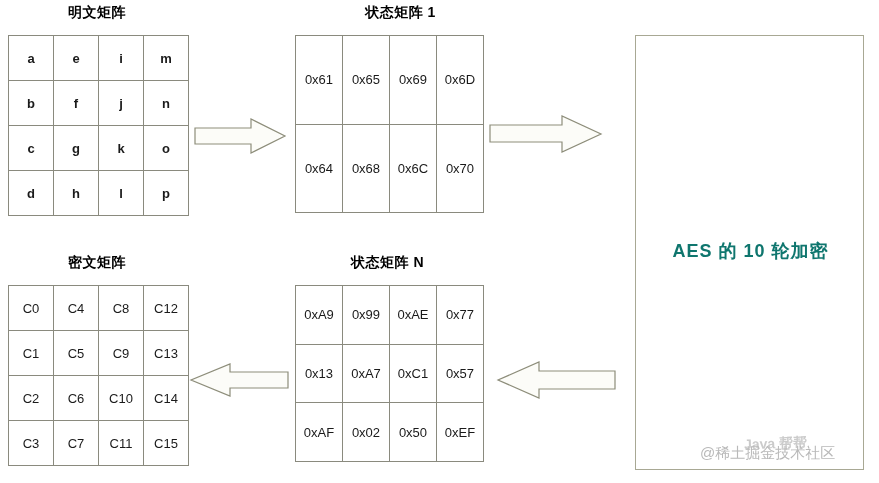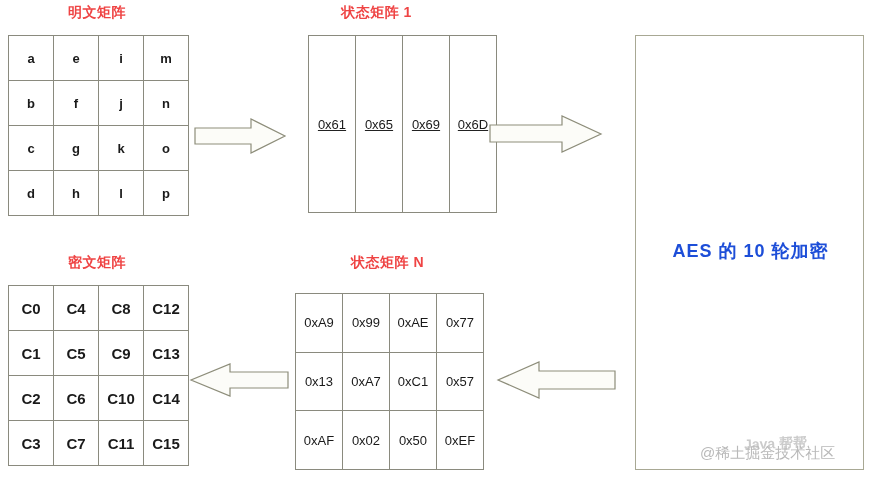--- a/index.html
+++ b/index.html
@@ -22,27 +22,27 @@
     top: 0;
     width: 879px;
     height: 483px;
   }
 
   
   .mtitle {
     position: absolute;
     font-size: 14px;
     font-weight: 700;
-    color: #ef4444;
+    color: #000000;
     letter-spacing: 0.5px;
     white-space: nowrap;
     text-align: center;
   }
   #title-plaintext   { left: 8px;   top: 4px;   width: 178px; }
-  #title-state1      { left: 284px; top: 4px;   width: 185px; }
+  #title-state1      { left: 308px; top: 4px;   width: 185px; }
   #title-ciphertext  { left: 8px;   top: 254px; width: 178px; }
   #title-stateN      { left: 295px; top: 254px; width: 185px; }
 
   
   .matrix {
     position: absolute;
     border-collapse: collapse;
     table-layout: fixed;
     background: #ffffff;
     border: 1px solid #b5b5a8;
@@ -51,36 +51,36 @@
     border: 1px solid #8a8a7e;
     font-size: 13px;
     color: #1a1a1a;
     text-align: center;
     vertical-align: middle;
     padding: 0;
     background: #ffffff;
   }
   .matrix.letters td { font-size: 13px; font-weight: 600; }
   .matrix.hex td     { font-size: 13px; }
-  .matrix.cipher td  { font-size: 15px; font-weight: 700; }
+  .matrix.cipher td  { font-size: 13px; font-weight: 400; }
 
   
   #matrix-plaintext { left: 8px; top: 35px; width: 178px; height: 178px; }
   #matrix-plaintext td { width: 44px; height: 44px; }
 
   
-  #matrix-state1 { left: 308px; top: 35px; width: 185px; height: 178px; text-decoration: underline; }
+  #matrix-state1 { left: 295px; top: 35px; width: 185px; height: 178px; }
   #matrix-state1 td { width: 46px; height: 44px; }
 
   
   #matrix-ciphertext { left: 8px; top: 285px; width: 178px; height: 177px; }
   #matrix-ciphertext td { width: 44px; height: 44px; }
 
   
-  #matrix-stateN { left: 295px; top: 285px; width: 185px; height: 177px; margin-top: 8px; }
+  #matrix-stateN { left: 295px; top: 285px; width: 185px; height: 177px; }
   #matrix-stateN td { width: 46px; height: 44px; }
 
   
   #aes-box {
     position: absolute;
     left: 635px;
     top: 35px;
     width: 229px;
     height: 435px;
     border: 1px solid #a8a894;
@@ -88,21 +88,21 @@
     box-sizing: border-box;
   }
   #aes-label {
     position: absolute;
     left: 0;
     top: 203px;
     width: 229px;
     text-align: center;
     font-size: 18px;
     font-weight: 700;
-    color: #1d4ed8;
+    color: #0f766e;
     letter-spacing: 1px;
     white-space: nowrap;
   }
 
   
   .arrow {
     position: absolute;
   }
   #arrow-1 { left: 193px; top: 116px; width: 95px;  height: 40px; }
   #arrow-2 { left: 488px; top: 113px; width: 116px; height: 42px; }
@@ -186,20 +186,26 @@
   </table>
 
   <table class="matrix hex" id="matrix-state1">
     <tbody>
       <tr>
         <td>0x61</td>
         <td>0x65</td>
         <td>0x69</td>
         <td>0x6D</td>
       </tr>
+      <tr>
+        <td>0x64</td>
+        <td>0x68</td>
+        <td>0x6C</td>
+        <td>0x70</td>
+      </tr>
     </tbody>
   </table>
 
   <table class="matrix cipher" id="matrix-ciphertext">
     <tbody>
       <tr>
         <td>C0</td>
         <td>C4</td>
         <td>C8</td>
         <td>C12</td>

